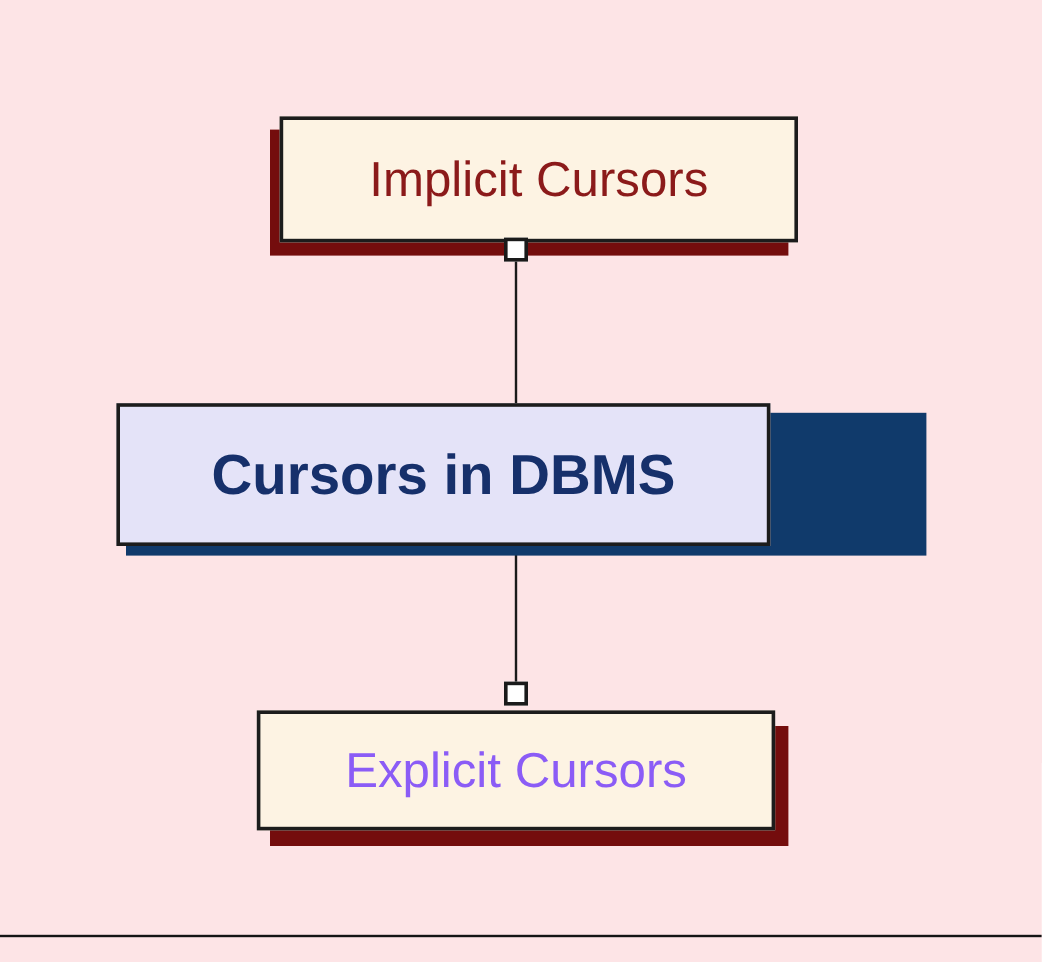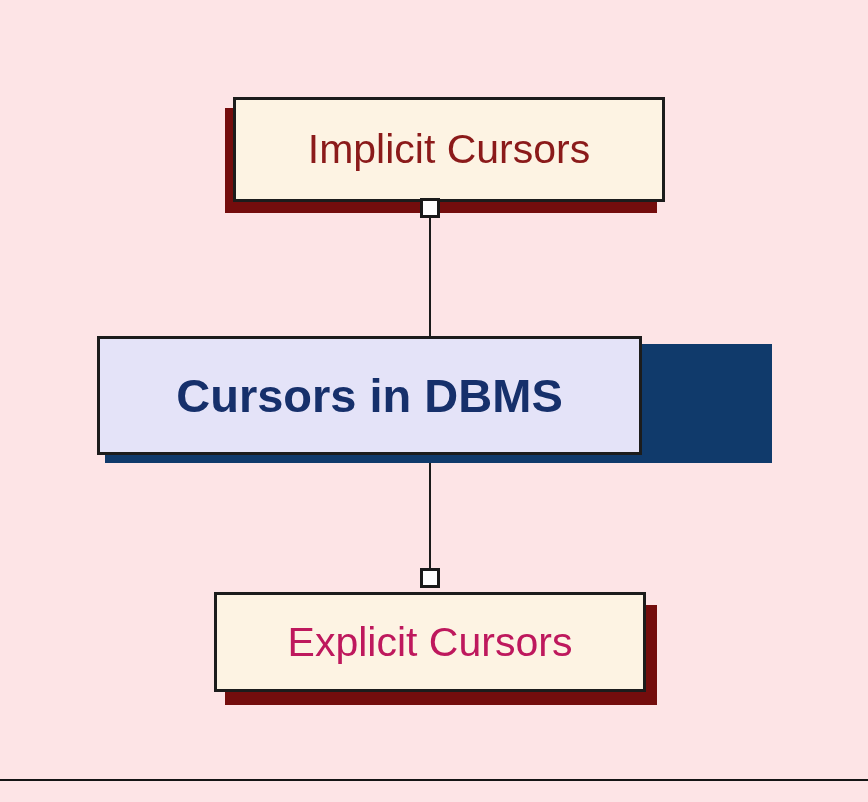--- a/index.html
+++ b/index.html
@@ -102,21 +102,21 @@
     width: 432px; height: 100px;
     background: #fdf3e3;
     border: 3px solid #1c1c1c;
   }
   #shadow-explicit {
     left: 225px;  top: 605px;
     width: 432px; height: 100px;
     background: #740d0d;
   }
   #box-explicit .node-label {
-    color: #be185d;
+    color: #8b5cf6;
     font-size: 41px;
     font-weight: 400;
   }
 
   
   #bottom-rule {
     position: absolute;
     left: 0;
     top: 779px;
     width: 868px;

